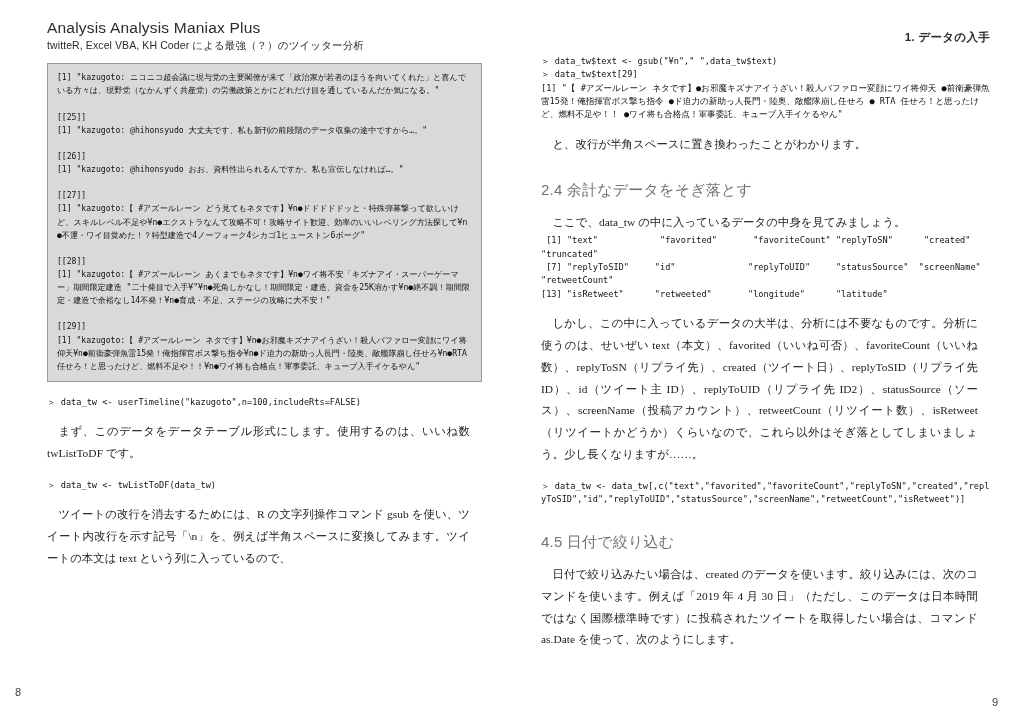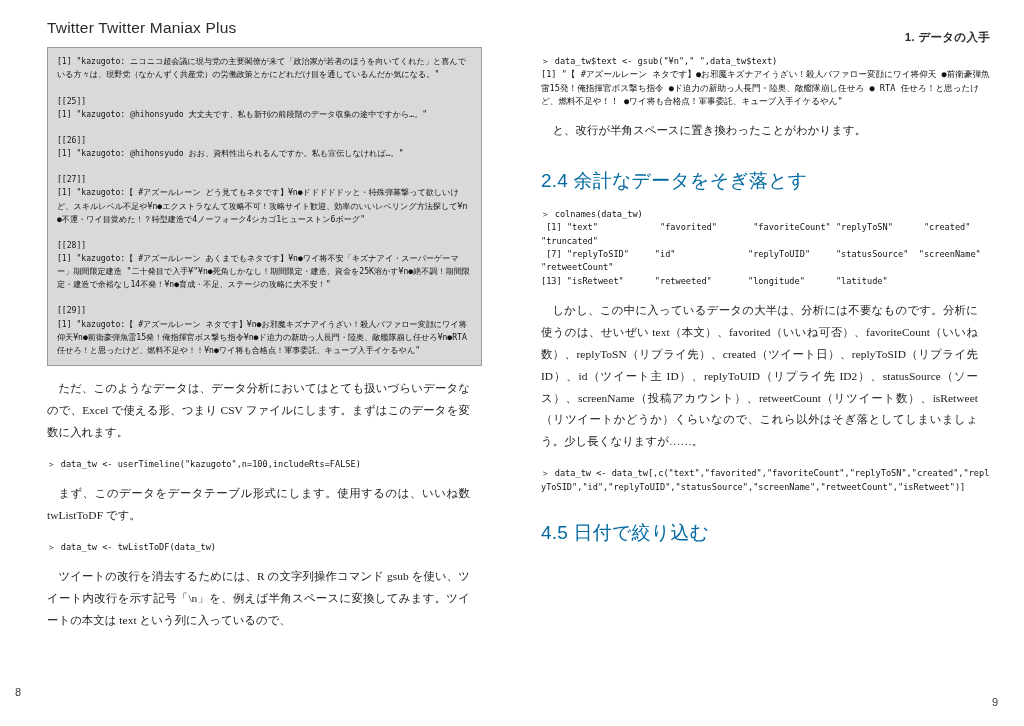--- a/index.html
+++ b/index.html
@@ -88,102 +88,104 @@
     font-size: 11.4px;
     line-height: 1.92;
     text-indent: 1em;
     margin: 12px 12px 0 0;
     text-align: justify;
     letter-spacing: 0.05px;
   }
 
   h2.section {
     font-family: "Liberation Sans", "DejaVu Sans", sans-serif;
-    font-size: 19px;
+    font-size: 15px;
     font-weight: 400;
-    color: #0369a1;
+    color: #737373;
     margin: 26px 0 2px 0;
     letter-spacing: 0.2px;
   }
 
   .folio {
     position: absolute;
     font-family: "Liberation Sans", "DejaVu Sans", sans-serif;
     font-size: 11px;
     color: #3a3a3a;
   }
   .folio-left  { left: 15px;  bottom: 28px; }
   .folio-right { right: 26px; bottom: 18px; }
 </style>
 </head>
 <body>
 
 <div class="spread">
 
   <div class="page page-left">
 
-    <h1 class="book-title">Twitter Twitter Maniax Plus</h1>
+    <h1 class="book-title">Analysis Analysis Maniax Plus</h1>
+    <p class="book-subtitle">twitteR, Excel VBA, KH Coder による最強（？）のツイッター分析</p>
 
     <div class="code-block">[1] "kazugoto: ニコニコ超会議に現与党の主要閣僚が来て「政治家が若者のほうを向いてくれた」と喜んでいる方々は、現野党（なかんずく共産党）の労働政策とかにどれだけ目を通しているんだか気になる。"
 
 [[25]]
 [1] "kazugoto: @hihonsyudo 大丈夫です、私も新刊の前段階のデータ収集の途中ですから…。"
 
 [[26]]
 [1] "kazugoto: @hihonsyudo おお、資料性出られるんですか。私も宣伝しなければ…。"
 
 [[27]]
 [1] "kazugoto:【 #アズールレーン どう見てもネタです】¥n●ドドドドドッと・特殊弾幕撃って欲しいけど、スキルレベル不足や¥n●エクストラなんて攻略不可！攻略サイト歓迎、効率のいいレベリング方法探して¥n●不運・ワイ目覚めた！？特型建造で4ノーフォーク4シカゴ1ヒューストン6ボーグ"
 
 [[28]]
 [1] "kazugoto:【 #アズールレーン あくまでもネタです】¥n●ワイ将不安「キズナアイ・スーパーゲーマー」期間限定建造 "二十発目で入手¥"¥n●死角しかなし！期間限定・建造、資金を25K溶かす¥n●絶不調！期間限定・建造で余裕なし14不発！¥n●育成・不足、ステージの攻略に大不安！"
 
 [[29]]
 [1] "kazugoto:【 #アズールレーン ネタです】¥n●お邪魔キズナアイうざい！殺人バファロー変顔にワイ将仰天¥n●前衛豪弾魚雷15発！俺指揮官ボス撃ち指令¥n●ド迫力の新助っ人長門・陸奥、敵艦隊崩し任せろ¥n●RTA任せろ！と思ったけど、燃料不足や！！¥n●ワイ将も合格点！軍事委託、キューブ入手イケるやん"</div>
 
-    <p class="body">ただ、このようなデータは、データ分析においてはとても扱いづらいデータなので、Excel で使える形、つまり CSV ファイルにします。まずはこのデータを変数に入れます。</p>
 
     <pre class="code-line code-stanza">＞ data_tw &lt;- userTimeline("kazugoto",n=100,includeRts=FALSE)</pre>
 
     <p class="body">まず、このデータをデータテーブル形式にします。使用するのは、いいね数 twListToDF です。</p>
 
     <pre class="code-line code-stanza">＞ data_tw &lt;- twListToDF(data_tw)</pre>
 
 
 
     <p class="body">ツイートの改行を消去するためには、R の文字列操作コマンド gsub を使い、ツイート内改行を示す記号「\n」を、例えば半角スペースに変換してみます。ツイートの本文は text という列に入っているので、</p>
 
     <div class="folio folio-left">8</div>
   </div>
 
   <div class="page page-right">
 
     <h2 class="chapter-head">1. データの入手</h2>
 
     <pre class="code-line code-stanza tight">＞ data_tw$text &lt;- gsub("¥n"," ",data_tw$text)</pre>
 
+    <pre class="code-line">＞ data_tw$text[29]</pre>
 
     <pre class="code-line">[1] "【 #アズールレーン ネタです】●お邪魔キズナアイうざい！殺人バファロー変顔にワイ将仰天 ●前衛豪弾魚雷15発！俺指揮官ボス撃ち指令 ●ド迫力の新助っ人長門・陸奥、敵艦隊崩し任せろ ● RTA 任せろ！と思ったけど、燃料不足や！！ ●ワイ将も合格点！軍事委託、キューブ入手イケるやん"</pre>
 
     <p class="body">と、改行が半角スペースに置き換わったことがわかります。</p>
 
     <h2 class="section">2.4 余計なデータをそぎ落とす</h2>
 
+    <p class="body">ここで、data_tw の中に入っているデータの中身を見てみましょう。</p>
 
-    <pre class="code-line code-stanza">＞ colnames(data_tw)</pre>
 
     <pre class="code-line"> [1] "text"            "favorited"       "favoriteCount" "replyToSN"      "created"
 "truncated"
  [7] "replyToSID"     "id"              "replyToUID"     "statusSource"  "screenName"
 "retweetCount"
 [13] "isRetweet"      "retweeted"       "longitude"      "latitude"</pre>
 
     <p class="body">しかし、この中に入っているデータの大半は、分析には不要なものです。分析に使うのは、せいぜい text（本文）、favorited（いいね可否）、favoriteCount（いいね数）、replyToSN（リプライ先）、created（ツイート日）、replyToSID（リプライ先 ID）、id（ツイート主 ID）、replyToUID（リプライ先 ID2）、statusSource（ソース）、screenName（投稿アカウント）、retweetCount（リツイート数）、isRetweet（リツイートかどうか）くらいなので、これら以外はそぎ落としてしまいましょう。少し長くなりますが……。</p>
 
     <pre class="code-line code-stanza">＞ data_tw &lt;- data_tw[,c("text","favorited","favoriteCount","replyToSN","created","replyToSID","id","replyToUID","statusSource","screenName","retweetCount","isRetweet")]</pre>
 
     <h2 class="section">4.5 日付で絞り込む</h2>
 
+    <p class="body">日付で絞り込みたい場合は、created のデータを使います。絞り込みには、次のコマンドを使います。例えば「2019 年 4 月 30 日」（ただし、このデータは日本時間ではなく国際標準時です）に投稿されたツイートを取得したい場合は、コマンド as.Date を使って、次のようにします。</p>
 
     <div class="folio folio-right">9</div>
   </div>
 
 </div>
 
 </body></html>

